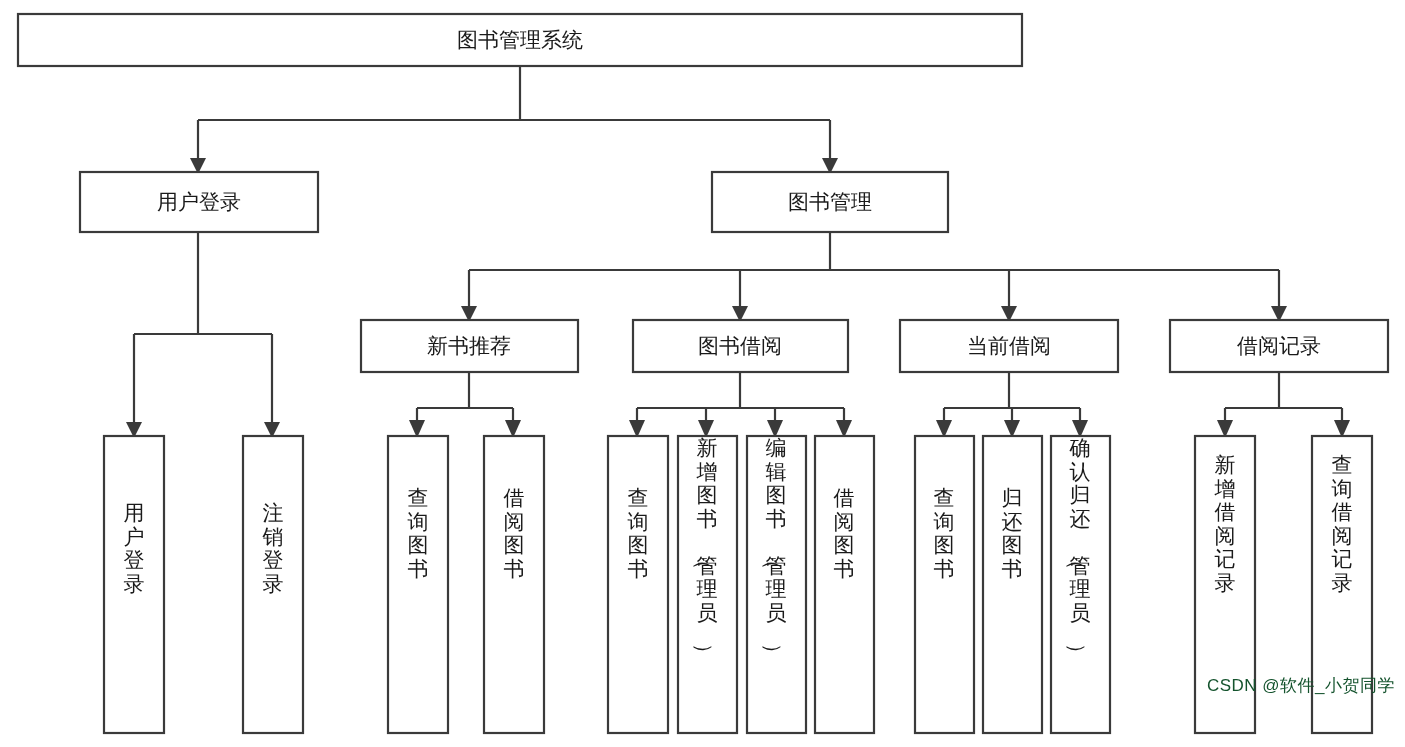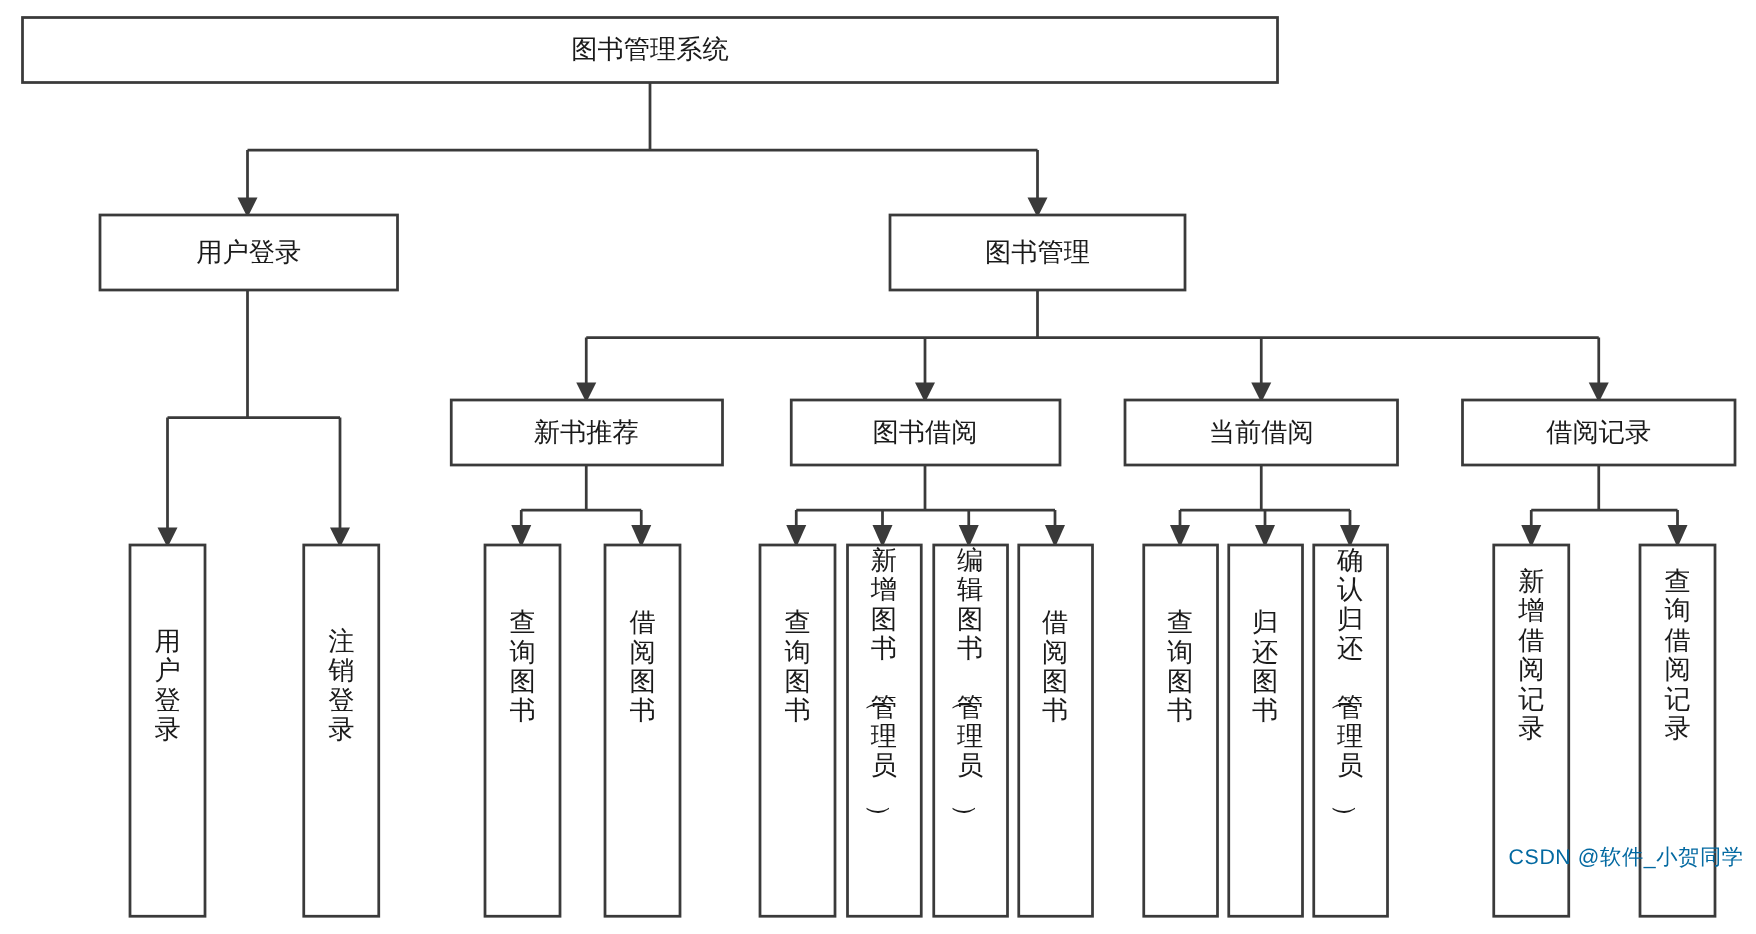--- a/index.html
+++ b/index.html
@@ -54,21 +54,21 @@
     fill: #1a1a1a;
     font-size: 21px;
     text-anchor: middle;
   }
   .watermark {
     position: absolute;
     right: 10px;
     bottom: 6px;
     font-family: "Liberation Sans", "DejaVu Sans", sans-serif;
     font-size: 17px;
-    color: #0369a1;
+    color: #14532d;
     white-space: nowrap;
     letter-spacing: 0.5px;
   }
 </style>
 </head>
 <body>
 
 <div id="diagram-root">
 
   <svg id="diagram-svg" viewBox="0 0 1405 747" xmlns="http://www.w3.org/2000/svg">

